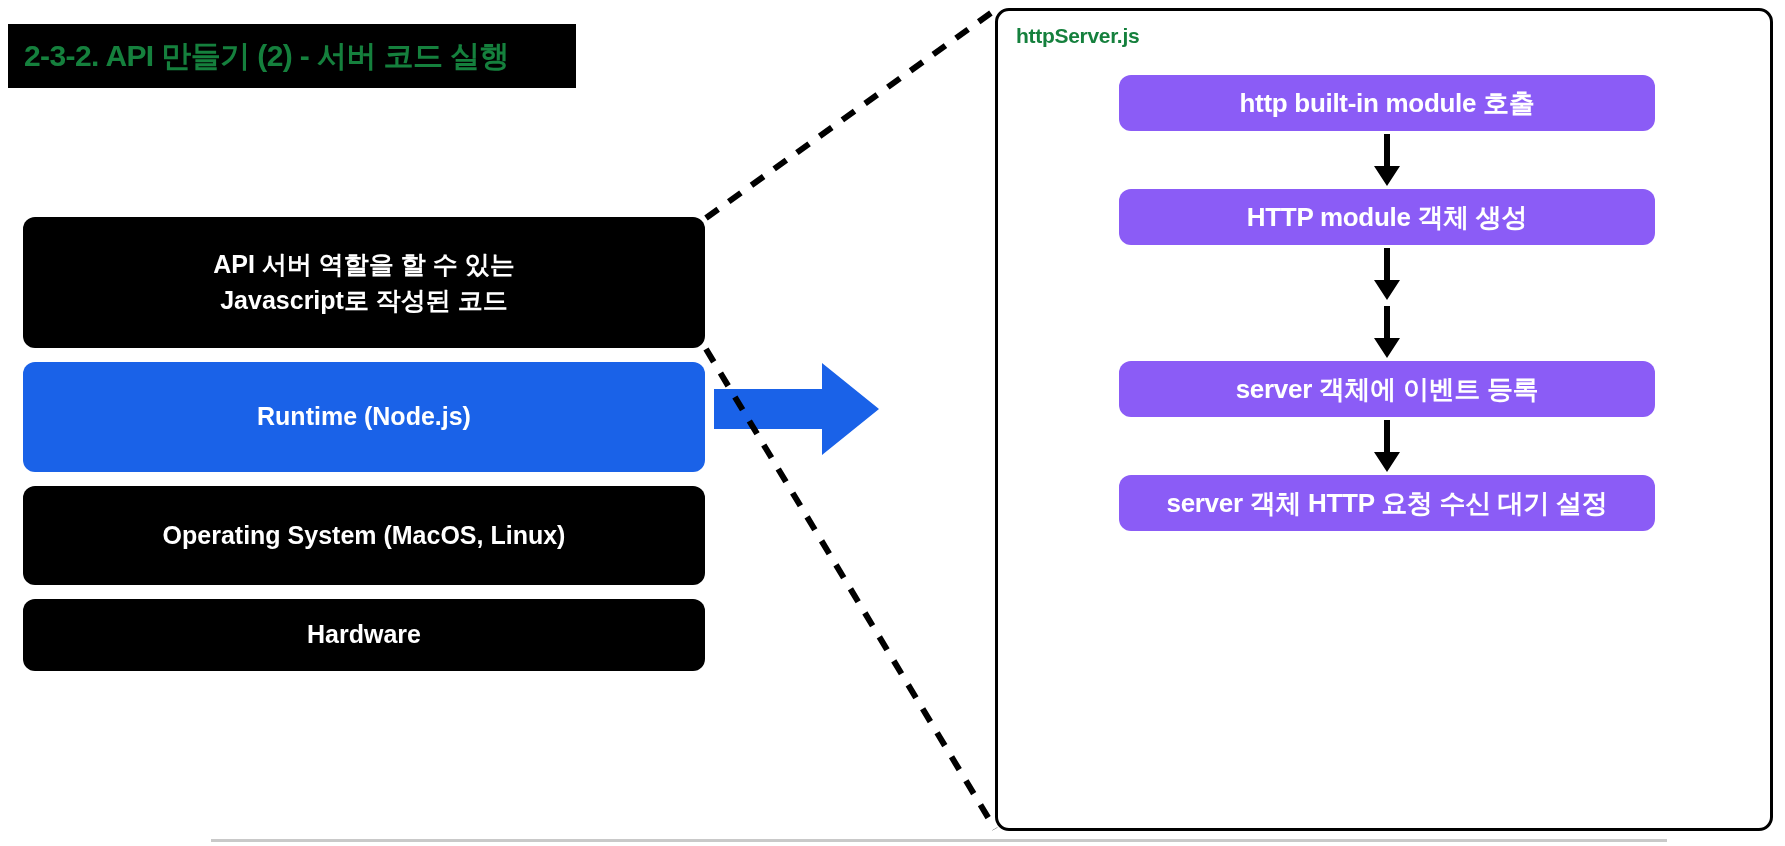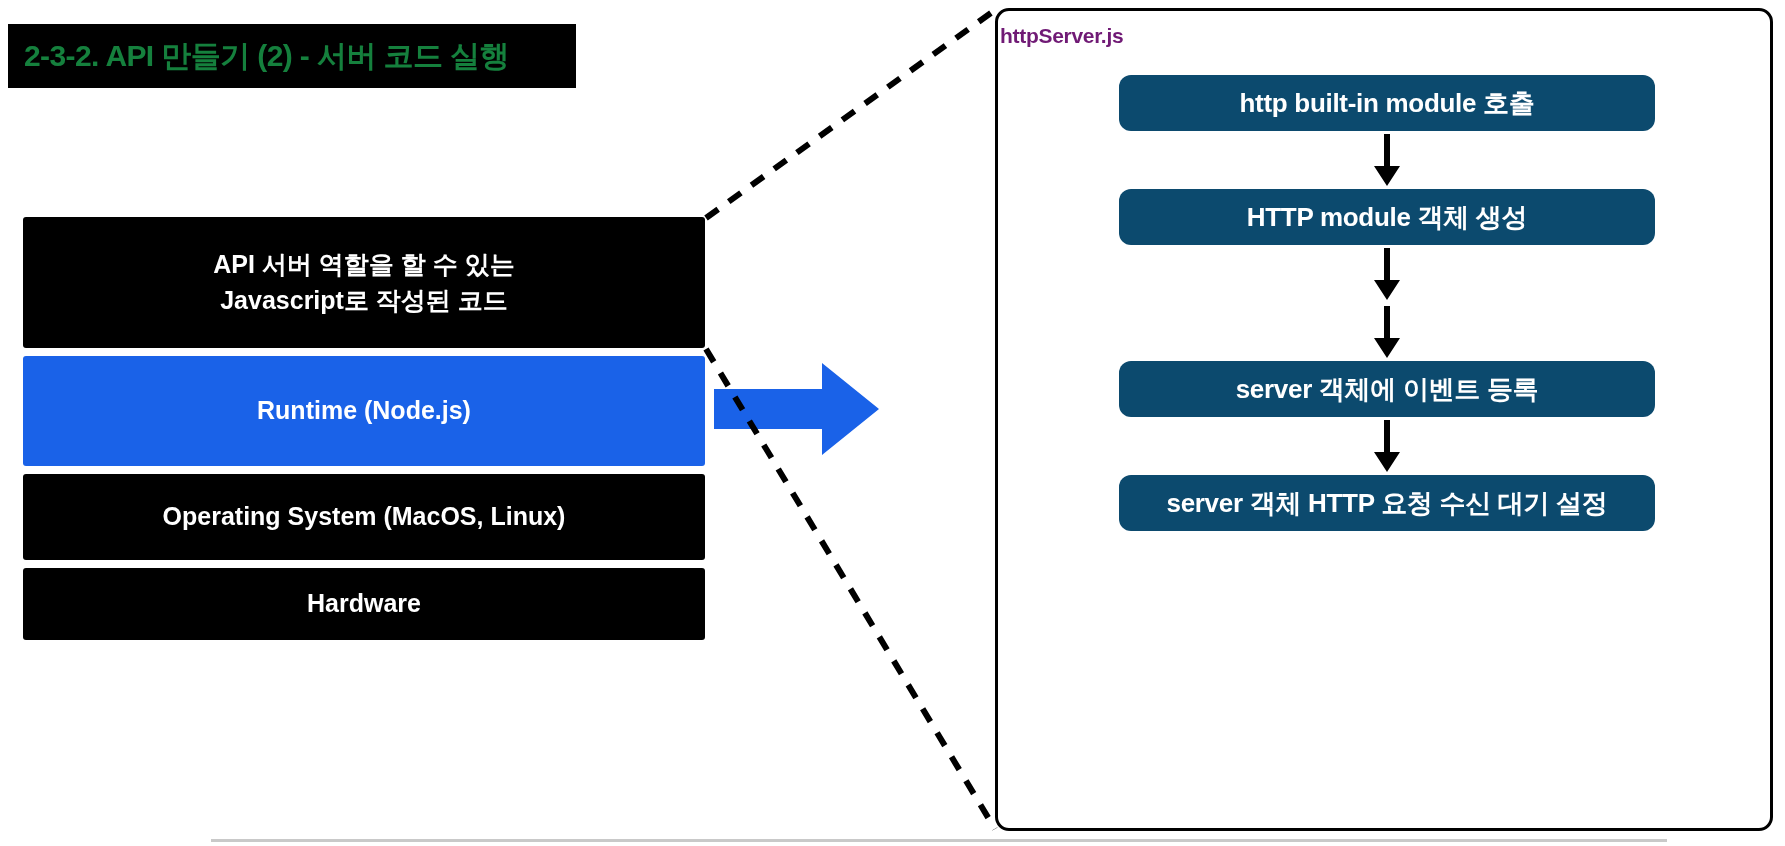--- a/index.html
+++ b/index.html
@@ -42,38 +42,38 @@
   
   .stack {
     position: absolute;
     left: 23px;
     top: 217px;
     width: 682px;
   }
   .stack-box {
     width: 682px;
     box-sizing: border-box;
-    border-radius: 3px;
+    border-radius: 12px;
     background: #000000;
     color: #ffffff;
     display: flex;
     align-items: center;
     justify-content: center;
     text-align: center;
     font-size: 25px;
     font-weight: bold;
     line-height: 1.42;
-    margin-bottom: 8px;
+    margin-bottom: 14px;
   }
   .stack-box.code { height: 131px; }
   .stack-box.runtime {
     height: 110px;
     background: #1a62e8;
   }
-  .stack-box.os { height: 86px; }
+  .stack-box.os { height: 99px; }
   .stack-box.hw { height: 72px; }
 
   
   .blue-arrow {
     position: absolute;
     left: 714px;
     top: 359px;
     width: 165px;
     height: 100px;
   }
@@ -95,38 +95,38 @@
     top: 8px;
     width: 778px;
     height: 823px;
     border: 3px solid #000000;
     border-radius: 14px;
     background: #ffffff;
     box-sizing: border-box;
   }
   .panel-title {
     position: absolute;
-    left: 2px;
+    left: 18px;
     top: 13px;
     font-size: 21px;
     font-weight: bold;
-    color: #701a75;
+    color: #15803d;
     letter-spacing: -0.3px;
   }
   .flow {
     position: absolute;
     left: 0;
     top: 64px;
     width: 778px;
     display: flex;
     flex-direction: column;
     align-items: center;
   }
   .flow-box {
-    background: #0c4a6e;
+    background: #8b5cf6;
     color: #ffffff;
     border-radius: 12px;
     height: 56px;
     display: flex;
     align-items: center;
     justify-content: center;
     font-size: 26px;
     font-weight: bold;
     letter-spacing: -0.3px;
     white-space: nowrap;

